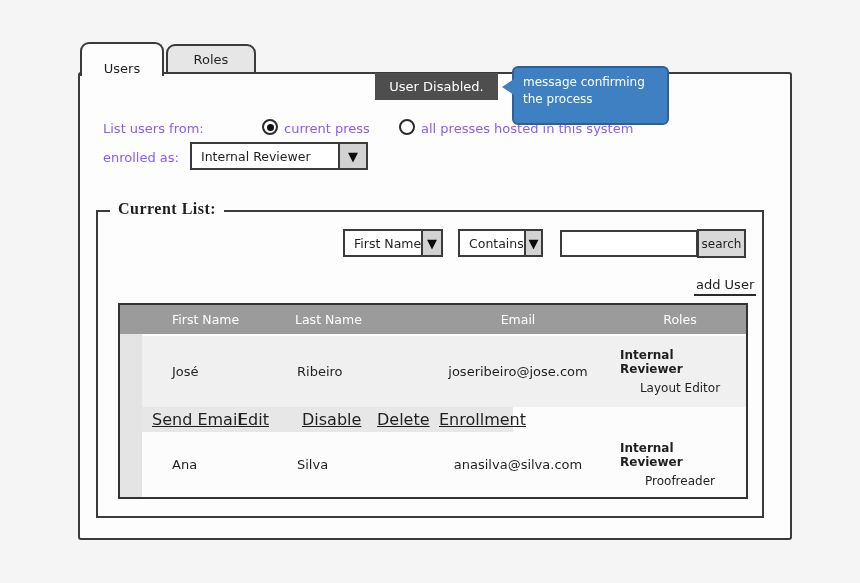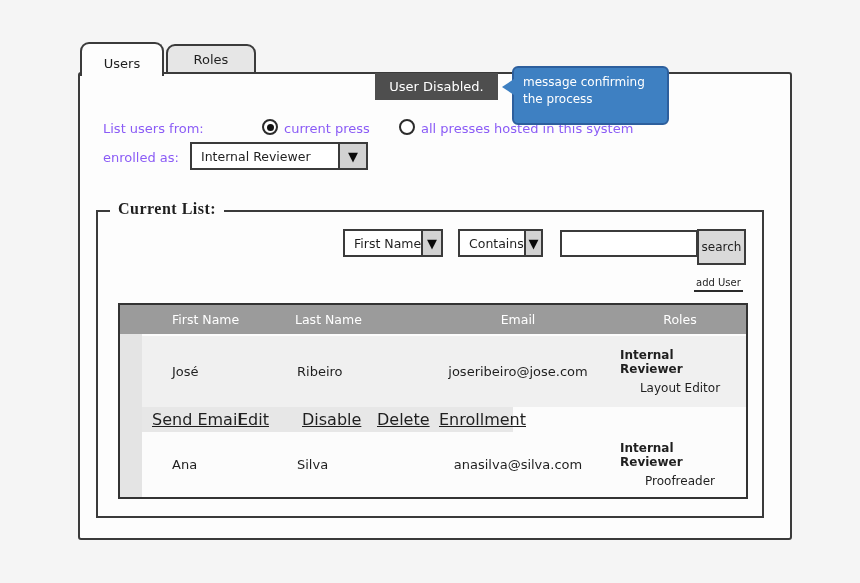--- a/index.html
+++ b/index.html
@@ -27,21 +27,21 @@
     height:30px;
     border:2px solid #3b3b3b;
     border-radius:9px 9px 0 0;
     font-size:13px;
     display:flex; align-items:center; justify-content:center;
   }
   .tab-roles { left:166px; top:44px; width:90px; background:#e6e6e6; z-index:0; height:30px; }
   .tab-users {
     left:80px; top:42px; width:84px; height:34px;
     background:#fdfdfd; border-bottom:0; z-index:3;
-    align-items:center; padding-top:7px;
+    align-items:flex-end; padding-top:7px;
   }
 
   
   .toast {
     left:375px; top:73px; width:123px; height:27px;
     background:#4e4e4e; color:#ffffff;
     display:flex; align-items:center; justify-content:center;
     font-size:13px; z-index:4;
   }
   .callout {
@@ -91,27 +91,27 @@
     font-size:16px; font-weight:bold; letter-spacing:0.5px;font-family:Liberation Serif, serif;
   }
 
   .search-input {
     left:560px; top:230px; width:138px; height:27px;
     border:2px solid #3b3b3b; background:#fff;
     font-size:13px; padding:0 6px; z-index:2;
     font-family:"DejaVu Sans", sans-serif;
   }
   .search-btn {
-    left:697px; top:229px; width:49px; height:36px;
+    left:697px; top:229px; width:49px; height:29px;
     background:#d9d9d9; border:2px solid #3b3b3b;
     font-size:12px; display:flex; align-items:center; justify-content:center;
     z-index:2; cursor:pointer;
   }
   .add-user {
-    left:694px; top:277px; font-size:10px;
+    left:694px; top:277px; font-size:13px;
     border-bottom:2px solid #2a2a2a; padding:0 2px 2px 2px;
     z-index:2; cursor:pointer;
   }
 
   
   .table {
     left:118px; top:303px; width:630px; height:196px;
     border:2px solid #333333; background:#fcfcfc; z-index:2;
   }
   .thead {

